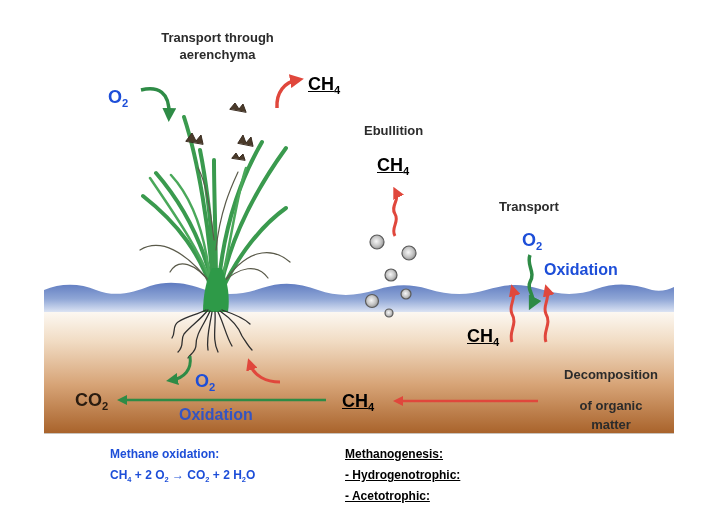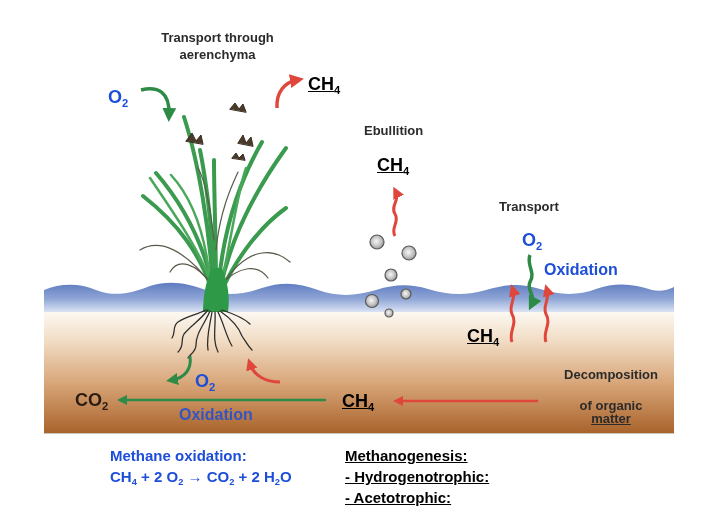--- a/index.html
+++ b/index.html
@@ -8,21 +8,21 @@
   .lbl { position: absolute; font-weight: bold; white-space: nowrap; line-height: 1; }
   .dark { color: #2b2b2b; }
   .green { color: #1d4ed8; }
   .red { color: #000000; text-decoration: underline; }
   .brown { color: #2a1c10; }
   .sz13 { font-size: 13px; }
   .sz12 { font-size: 16px; }
   .sz18 { font-size: 18px; }
   .center { text-align: center; }
   sub { font-size: 0.62em; vertical-align: -0.35em; line-height: 0; }
-  .eq { position: absolute; font-weight: bold; font-size: 15px; white-space: nowrap; line-height: 1; }
+  .eq { position: absolute; font-weight: bold; font-size: 12px; white-space: nowrap; line-height: 1; }
 </style>
 </head>
 <body>
 
 <div id="stage">
 
   <svg width="722" height="527" viewBox="0 0 722 527" style="position:absolute;left:0;top:0;">
     <defs>
       <linearGradient id="soilGrad" x1="0" y1="0" x2="0" y2="1">
         <stop offset="0" stop-color="#fdfaf5"></stop>
@@ -148,21 +148,21 @@
     <span>O</span><sub>2</sub>
   </div>
   <div class="lbl green sz12" style="left:544px;top:262px;">Oxidation</div>
   <div class="lbl red sz18" style="left:467px;top:327px;">
     <span>CH</span><sub>4</sub>
   </div>
 
   <div class="lbl dark sz13 center" style="left:546px;top:368px;width:130px;">
     <div>Decomposition</div>
     <div style="margin-top:18px;">of organic</div>
-    <div style="text-decoration:underline;">matter</div>
+    <div style="margin-top:6px;">matter</div>
   </div>
   <div class="lbl red sz18" style="left:342px;top:392px;">
     <span>CH</span><sub>4</sub>
   </div>
   <div class="lbl green sz18" style="left:195px;top:372px;">
     <span>O</span><sub>2</sub>
   </div>
   <div class="lbl brown sz18" style="left:75px;top:391px;">
     <span>CO</span><sub>2</sub>
   </div>

